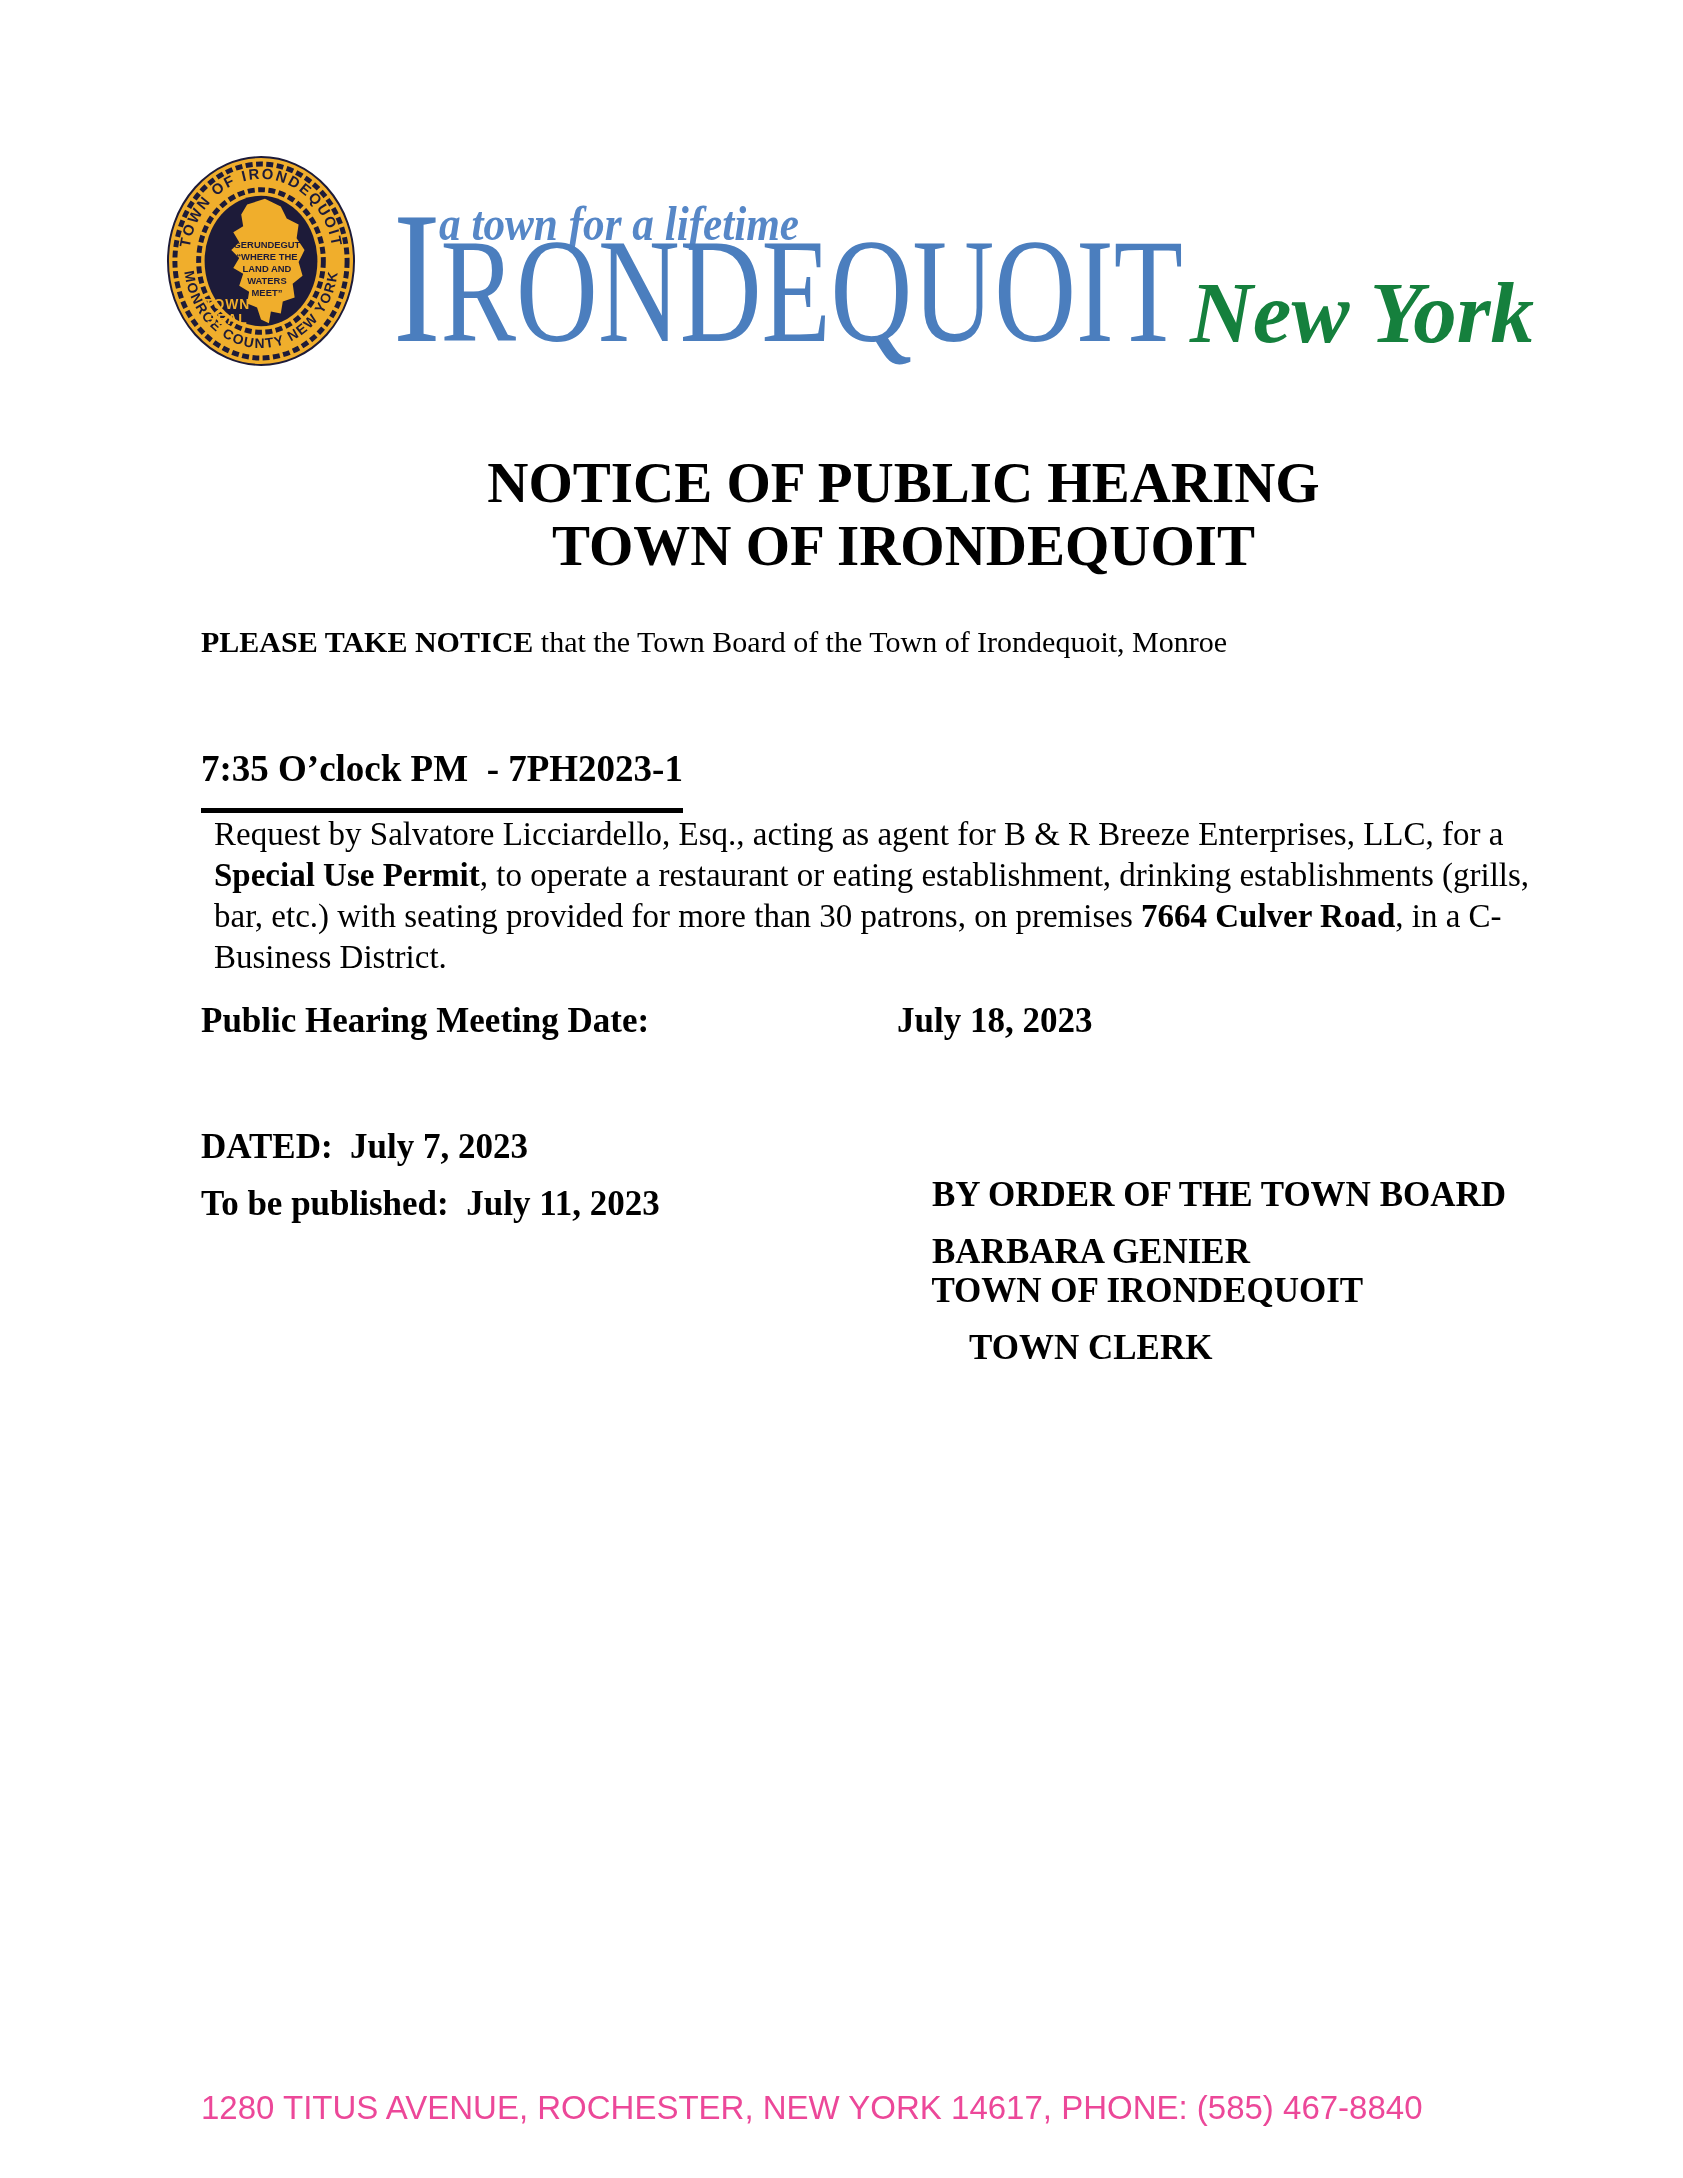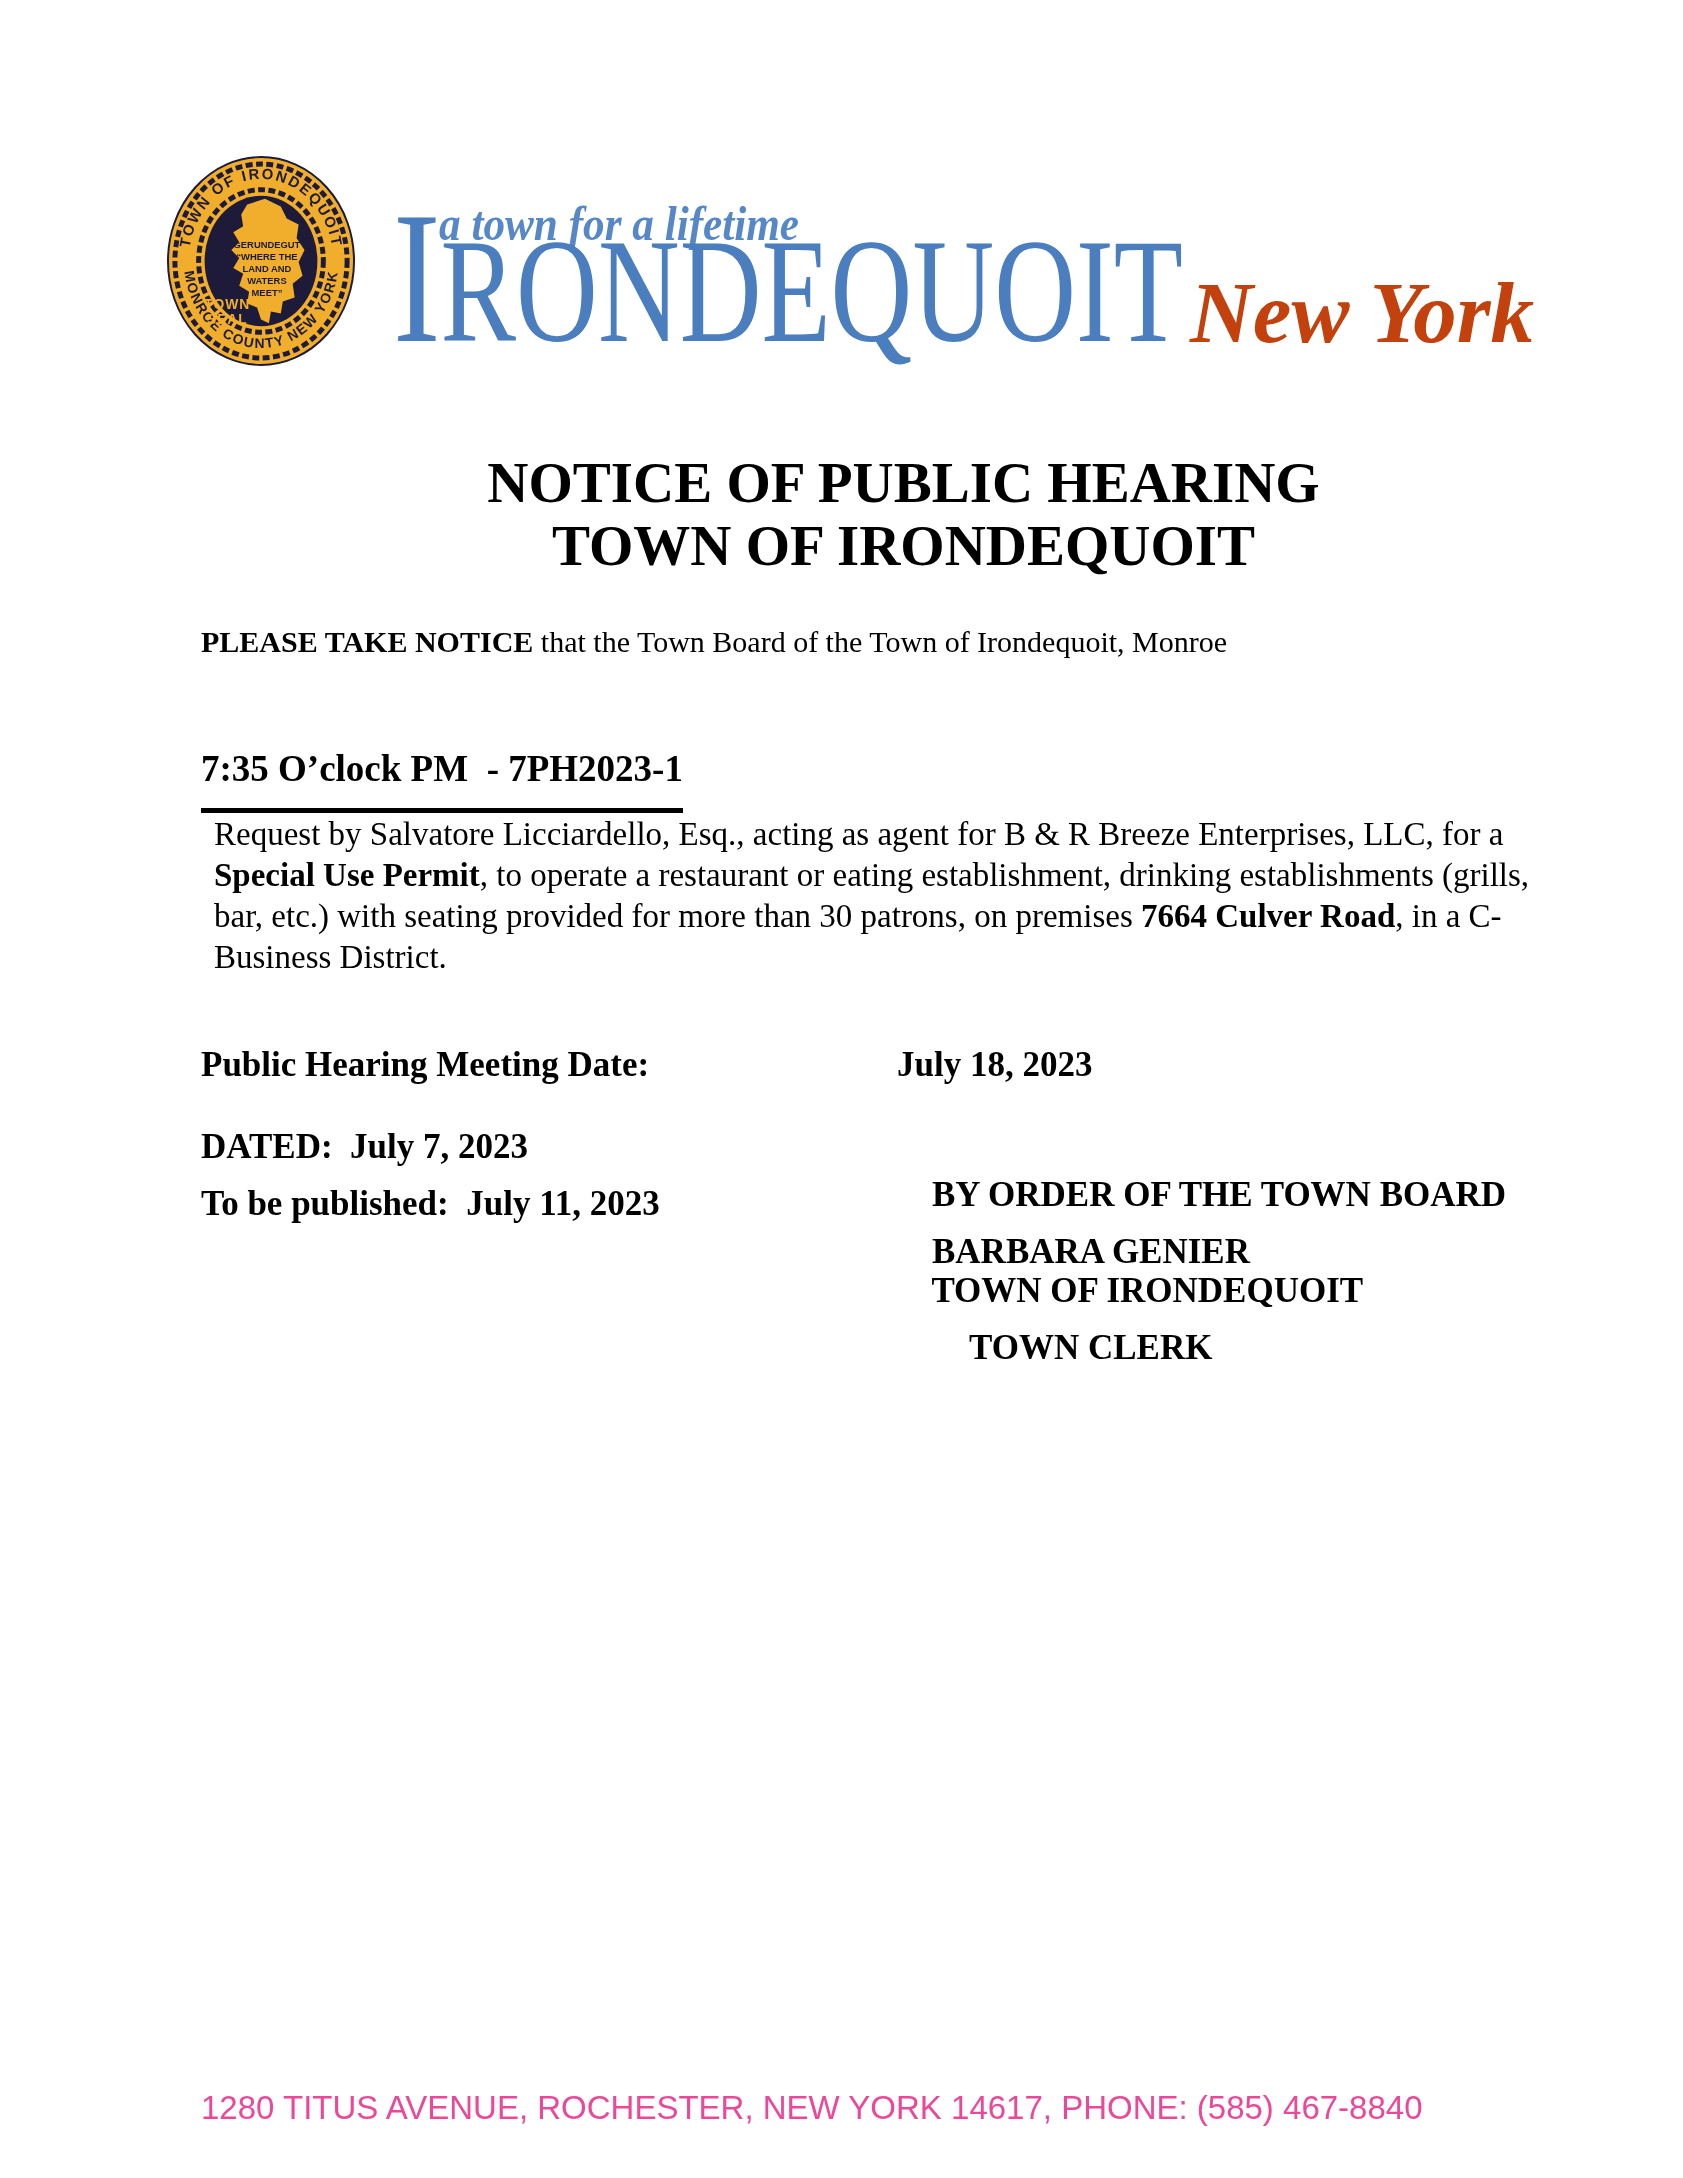--- a/index.html
+++ b/index.html
@@ -32,21 +32,21 @@
   .wordmark {
     position: absolute; left: 393px; top: 184px;
     line-height: 1; color: #4B7EBE; white-space: nowrap;
   }
   .wm-squeeze { display: inline-block; transform: scaleX(0.76); transform-origin: 0 100%; line-height: 1; }
   .wm-initial { font-size: 188px; line-height: 1; }
   .wm-rest { font-size: 149px; line-height: 1; }
   .state-script {
     position: absolute; left: 1190px; top: 269px;
     font-style: italic; font-weight: bold; font-size: 87px; line-height: 1;
-    color: #c2410c; white-space: nowrap;
+    color: #15803d; white-space: nowrap;
   }
 
   
   .title {
     position: absolute; left: 62px; top: 451px; width: 1683px;
     margin: 0; text-align: center;
     font-size: 57px; line-height: 63px; font-weight: bold;
   }
   .intro {
     position: absolute; left: 201px; top: 618px; width: 1356px;
@@ -65,21 +65,21 @@
     margin: 13px; font-size: 33px; line-height: 41px;
   }
 
   .sched-label, .sched-value {
     position: absolute; margin: 0;
     font-size: 35px; line-height: 48px; font-weight: bold;
     white-space: pre;
   }
   .sched-label { left: 201px; }
   .sched-value { left: 897px; }
-  .row1 { top: 997px; margin-top: 44px; }
+  .row1 { top: 997px; }
   .row2 { top: 1123px; }
   .row3 { top: 1180px; text-align: center; }
 
   .page-footer {
     position: absolute; left: 201px; top: 2088px;
     font-family: "Liberation Sans", sans-serif;
     font-weight: normal; font-size: 33px; line-height: 40px;
     color: #ec4899; white-space: nowrap;
   }
 </style>

